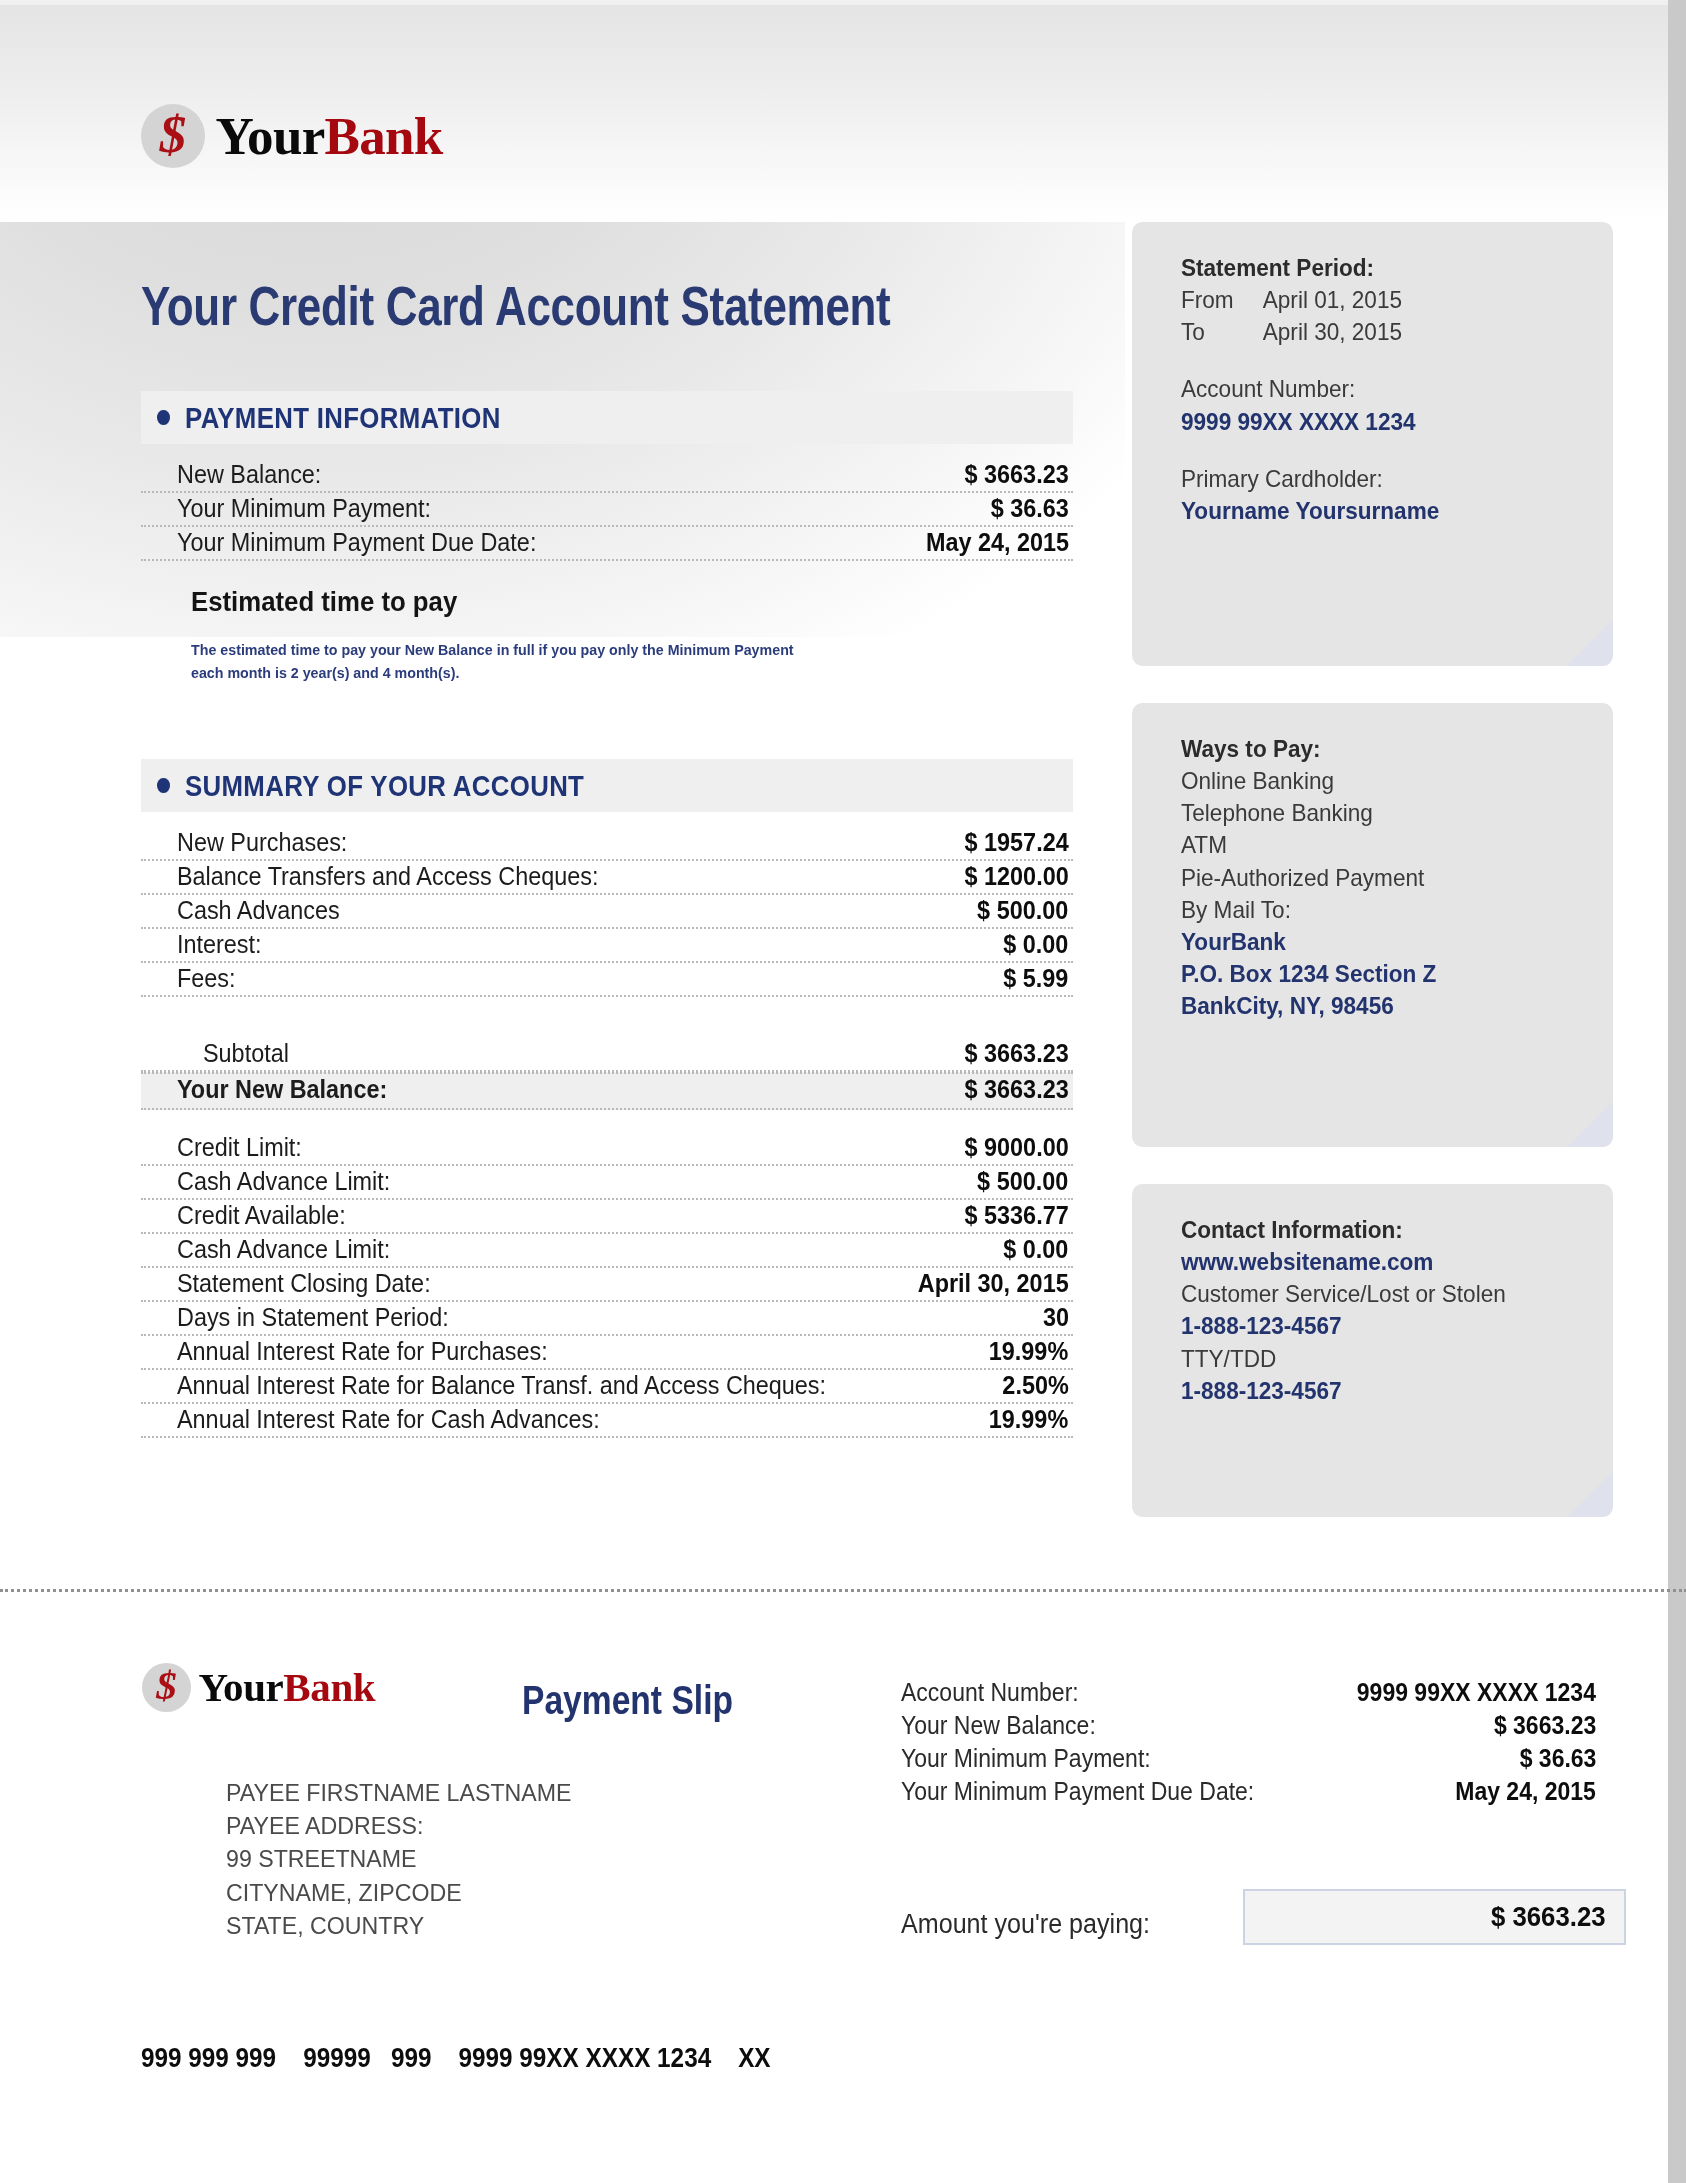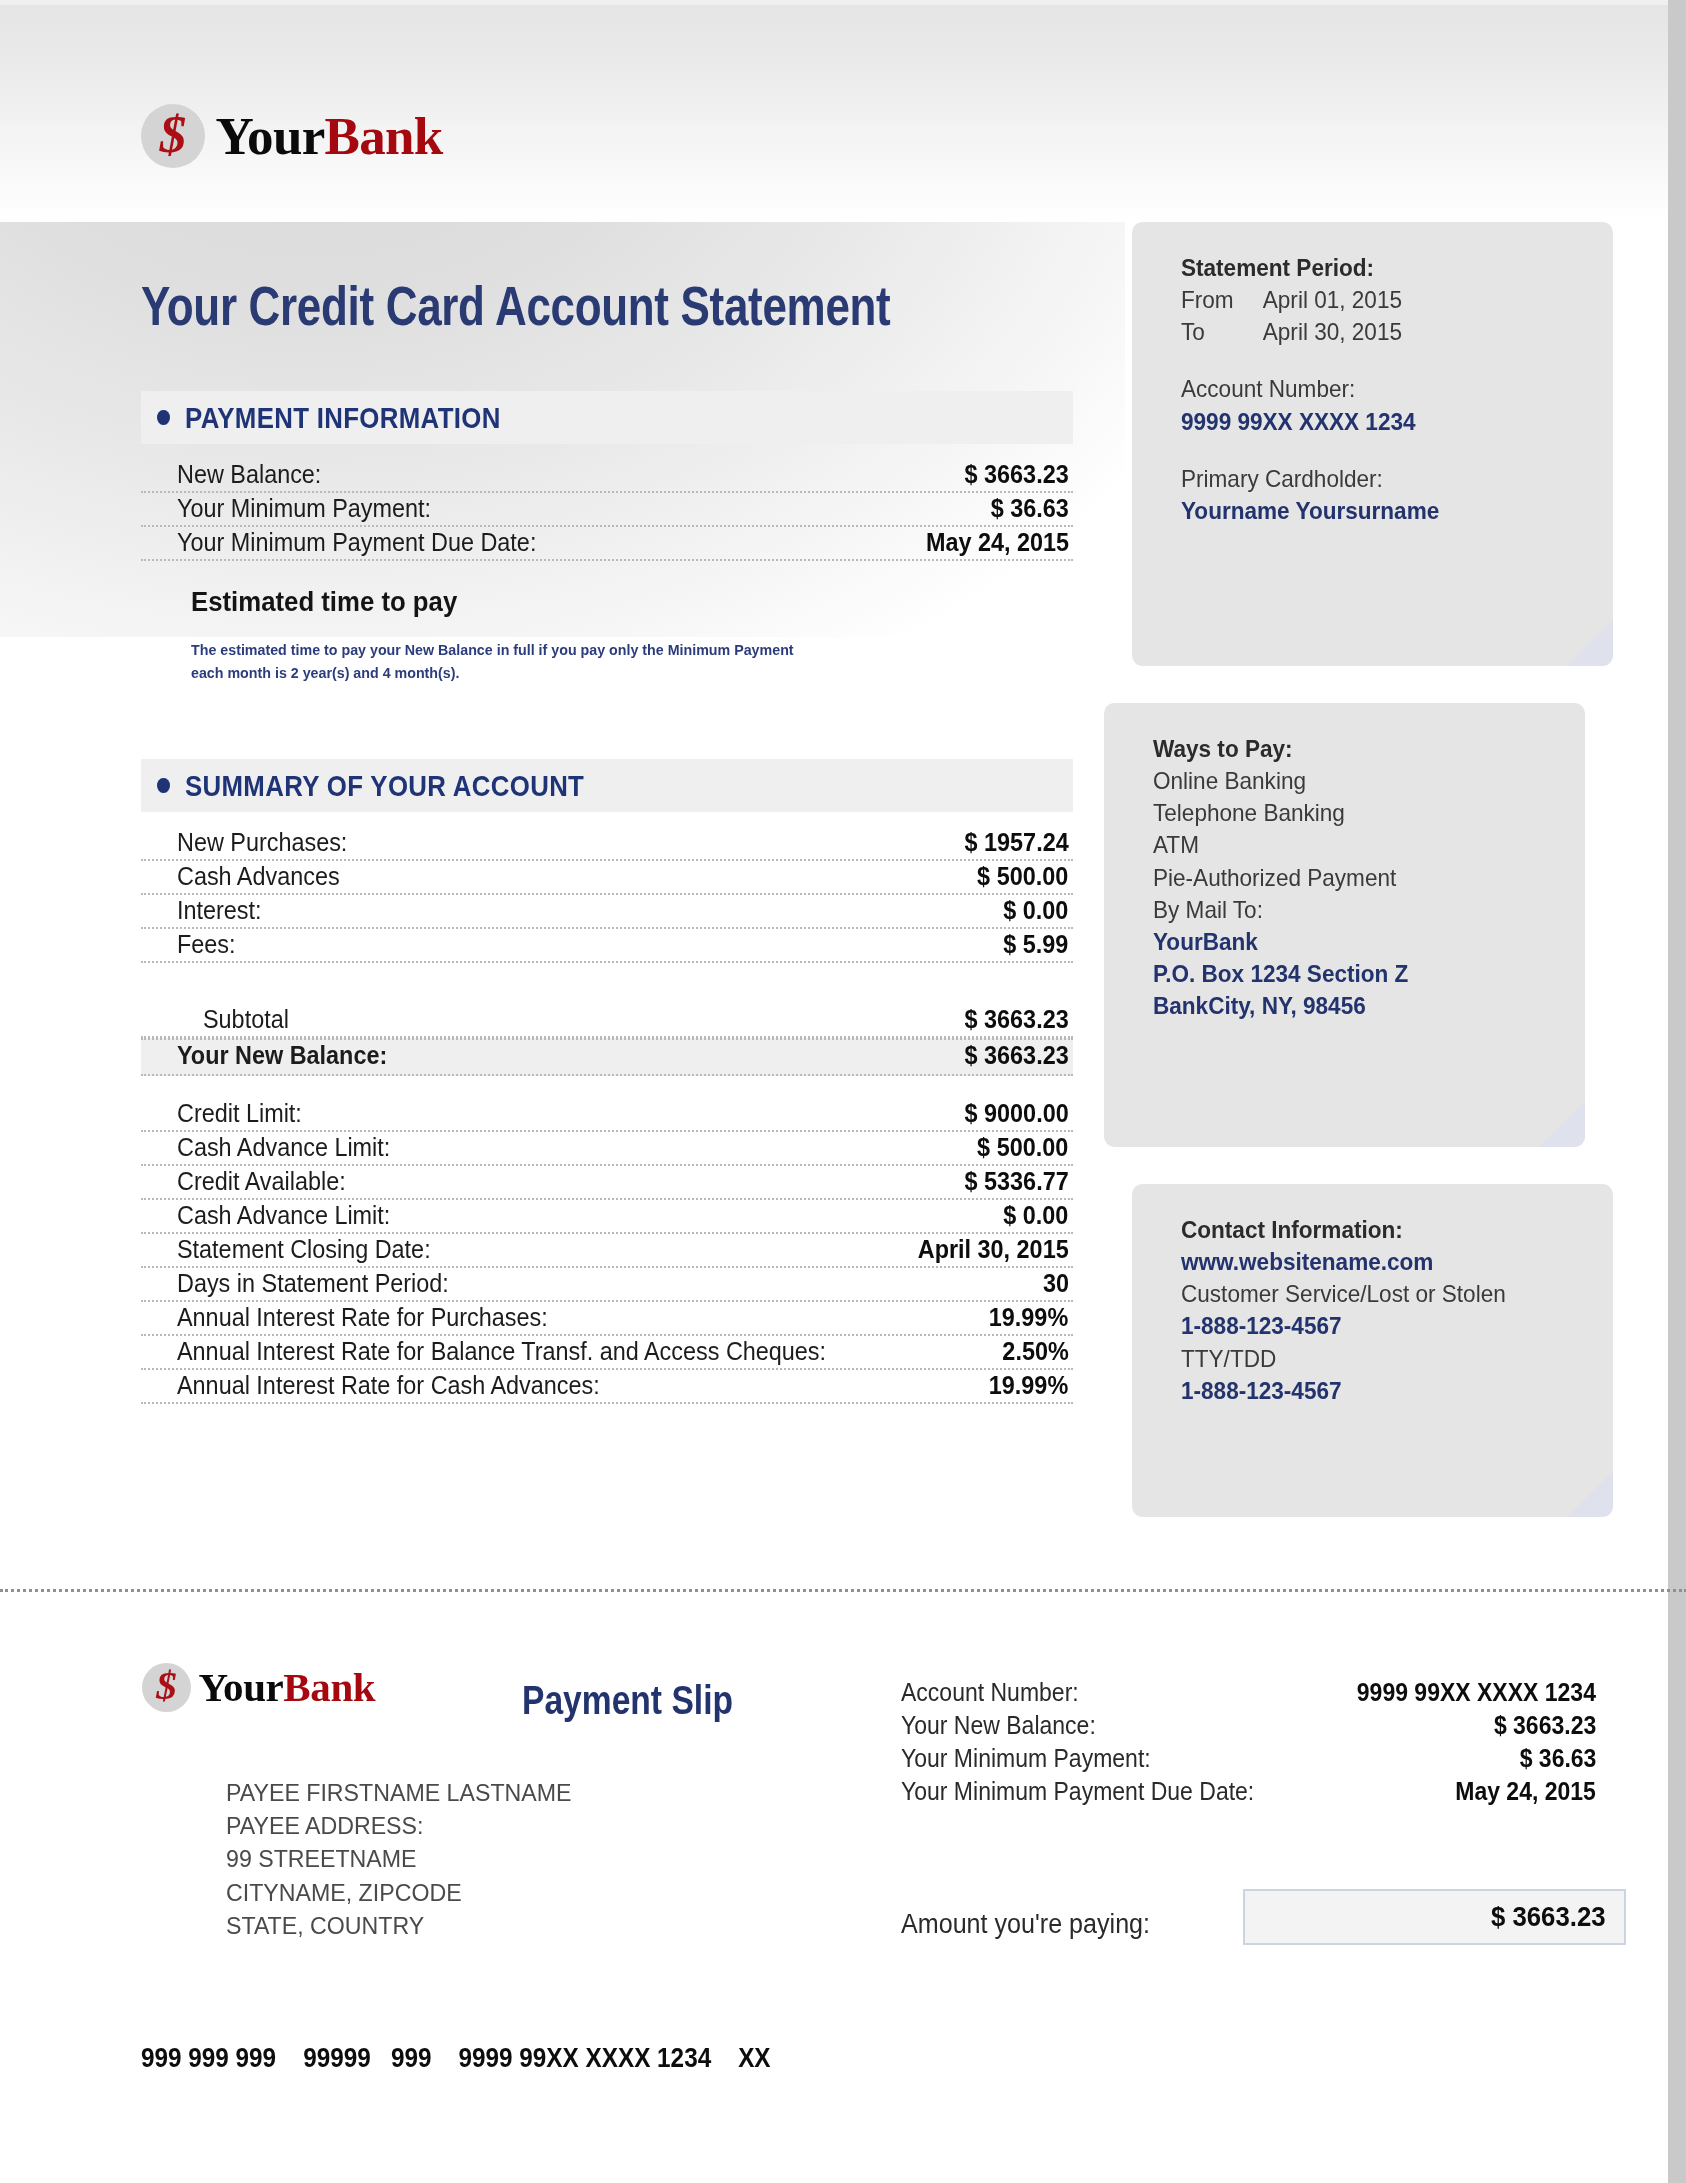--- a/index.html
+++ b/index.html
@@ -344,20 +344,24 @@
   <div class="sec-dot"></div>
   <div class="sec-title">SUMMARY OF YOUR ACCOUNT</div>
 </div>
 
 <div class="content rows" style="left:141px; top:827px; width:932px;">
   <div class="row">
     <div class="lab">New Purchases:</div>
     <div class="val">$  1957.24</div>
   </div>
   <div class="row">
+    <div class="lab">Balance Transfers and Access Cheques:</div>
+    <div class="val">$  1200.00</div>
+  </div>
+  <div class="row">
     <div class="lab">Cash Advances</div>
     <div class="val">$   500.00</div>
   </div>
   <div class="row">
     <div class="lab">Interest:</div>
     <div class="val">$     0.00</div>
   </div>
   <div class="row">
     <div class="lab">Fees:</div>
     <div class="val">$     5.99</div>
@@ -423,21 +427,21 @@
   </div>
   <div class="card-gap"></div>
   <div class="card-line">Account Number:</div>
   <div class="card-line b">9999 99XX XXXX 1234</div>
   <div class="card-gap"></div>
   <div class="card-line">Primary Cardholder:</div>
   <div class="card-line b">Yourname Yoursurname</div>
   <div class="fold"></div>
 </div>
 
-<div class="card" style="left:1104px; top:703px; width:481px; height:444px;">
+<div class="card" style="left:1132px; top:703px; width:481px; height:444px;">
   <div class="card-line dark">Ways to Pay:</div>
   <div class="card-line">Online Banking</div>
   <div class="card-line">Telephone Banking</div>
   <div class="card-line">ATM</div>
   <div class="card-line">Pie-Authorized Payment</div>
   <div class="card-line">By Mail To:</div>
   <div class="card-line b">YourBank</div>
   <div class="card-line b">P.O. Box 1234 Section Z</div>
   <div class="card-line b">BankCity, NY, 98456</div>
   <div class="fold"></div>

